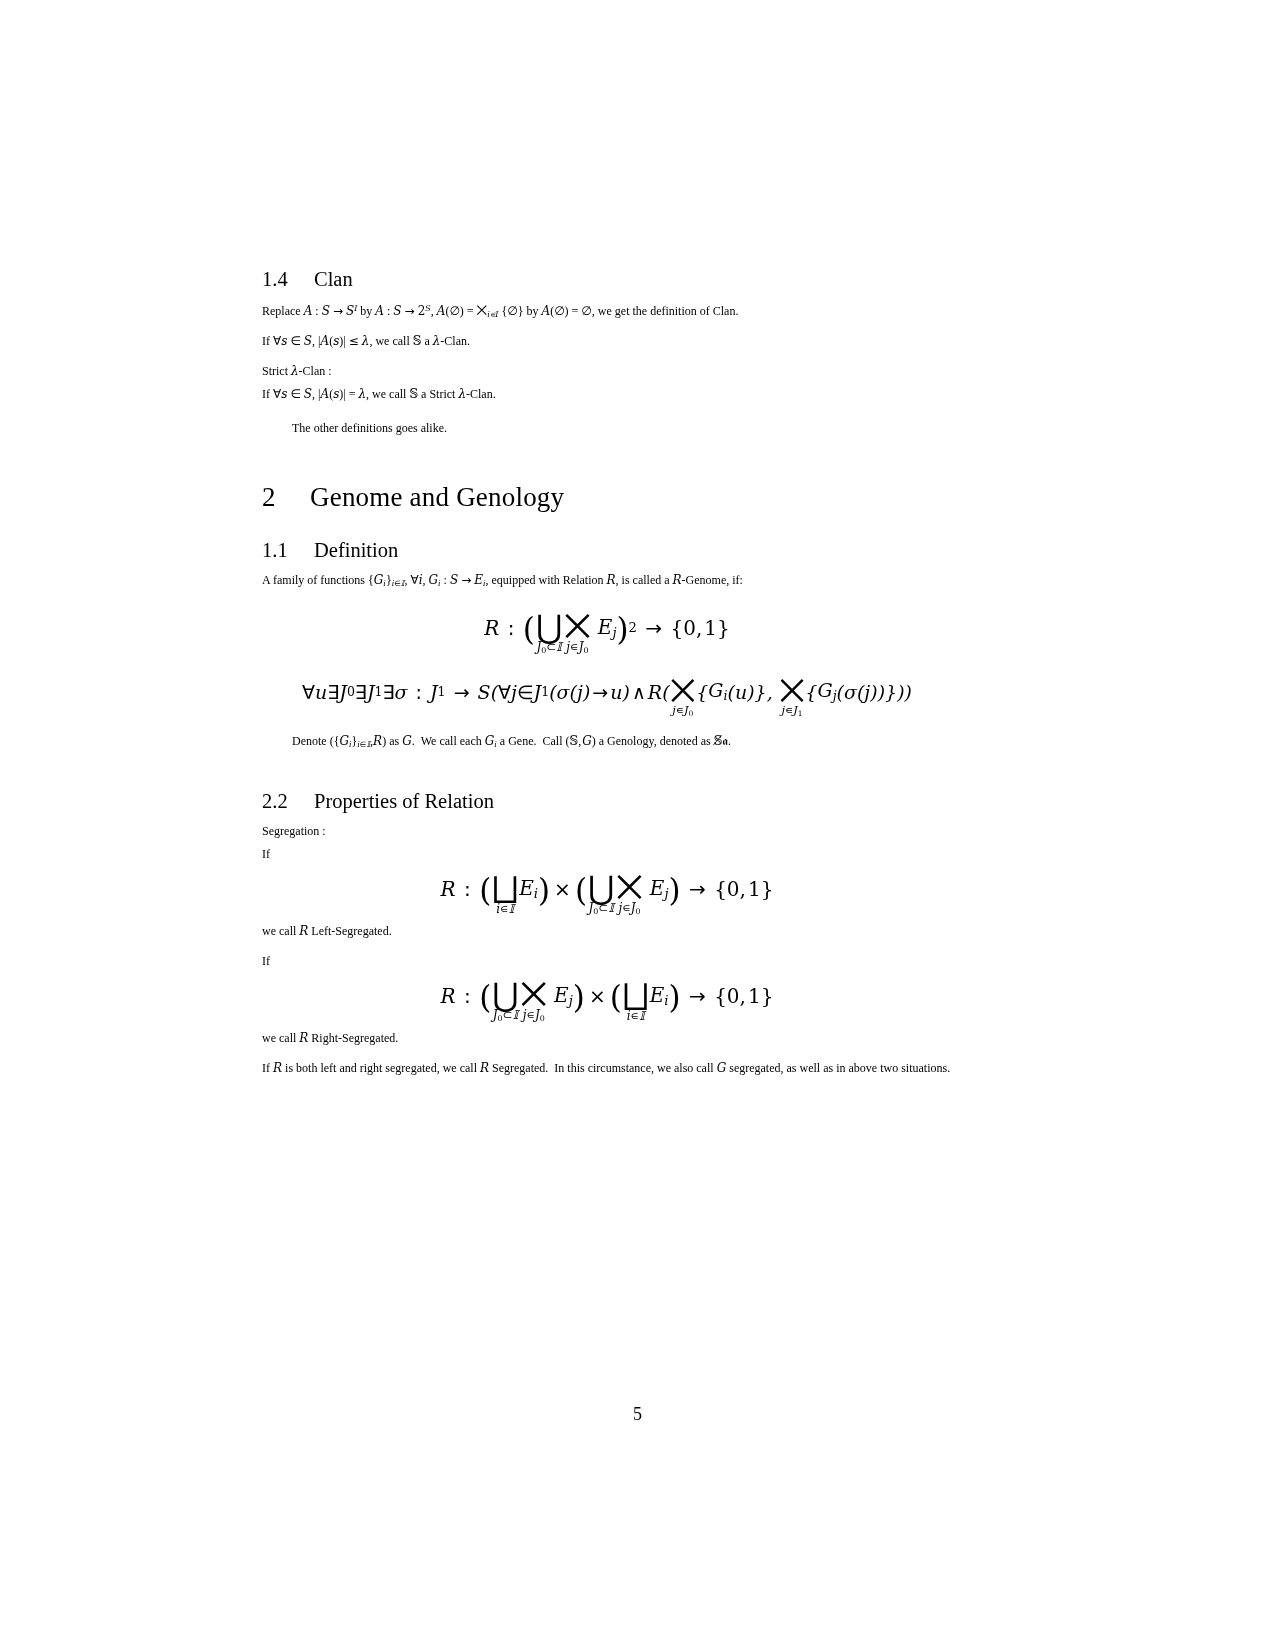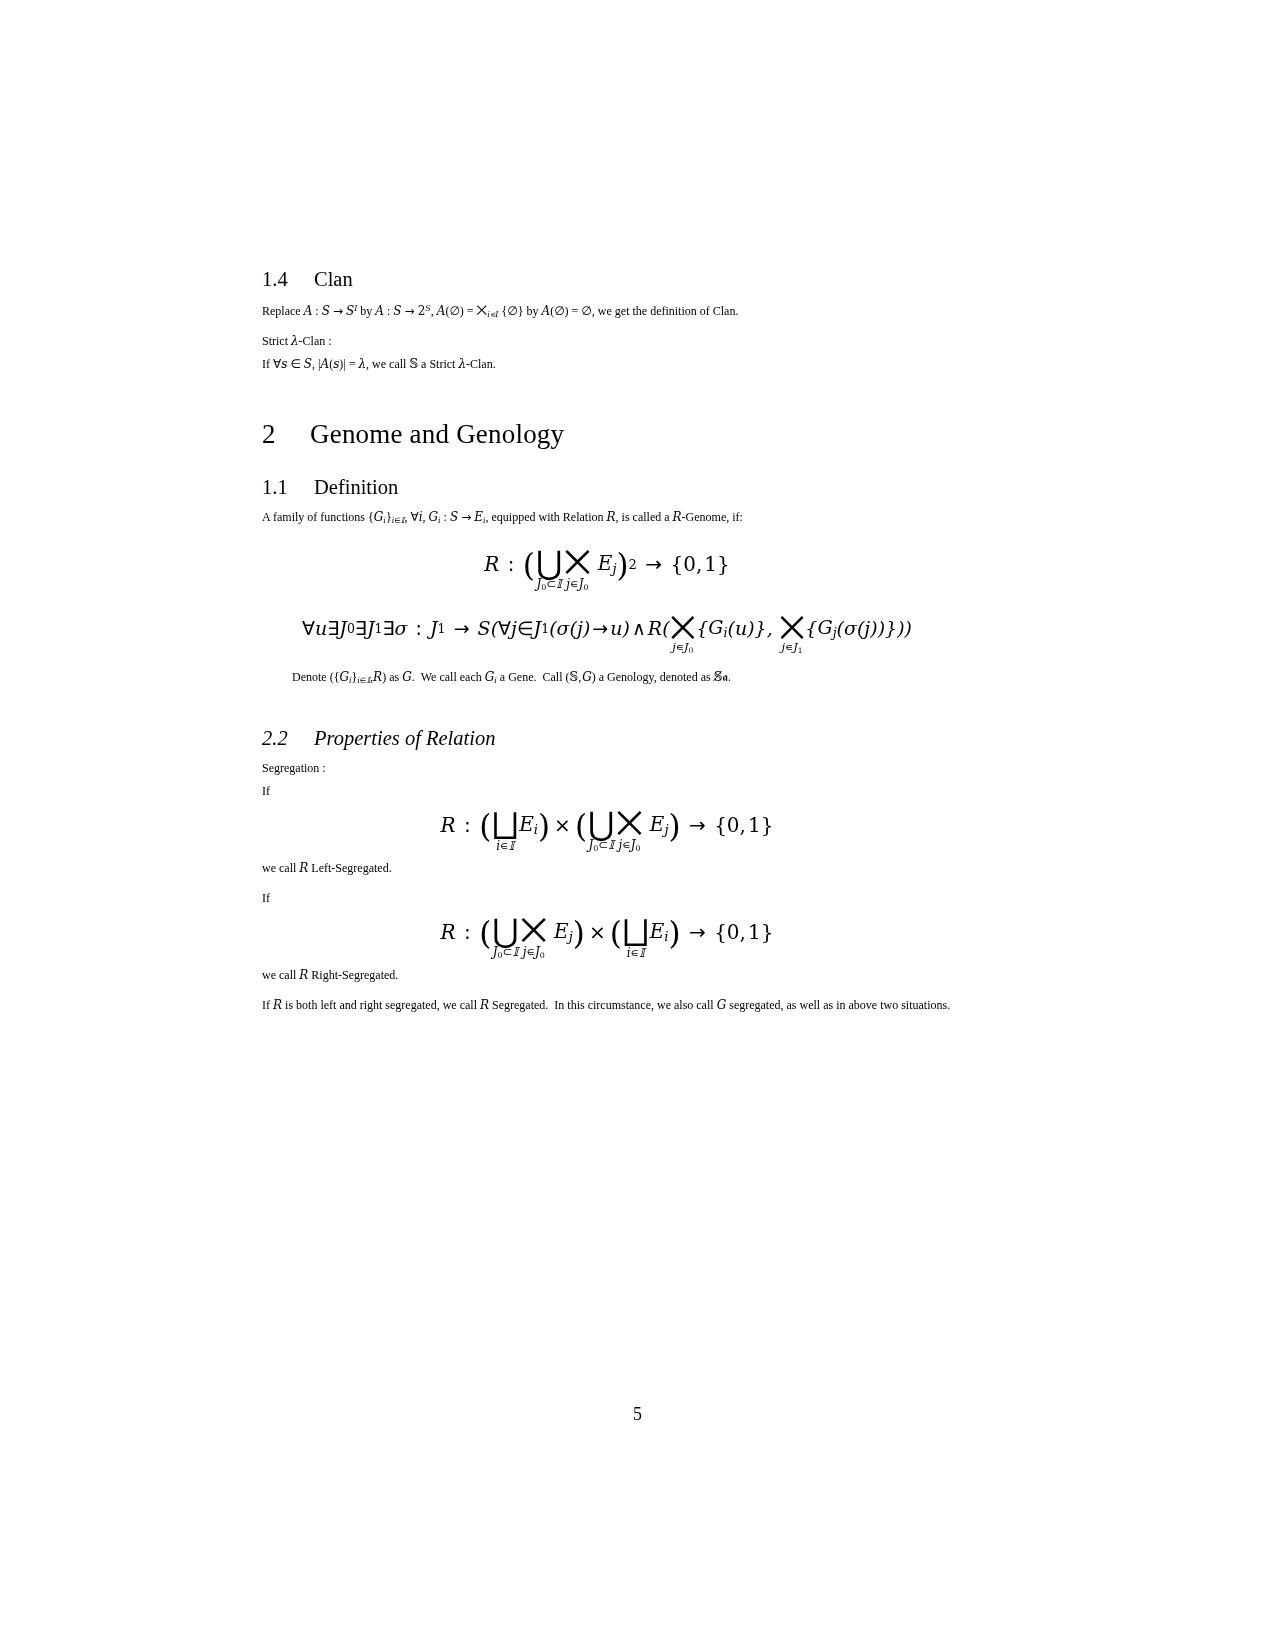--- a/index.html
+++ b/index.html
@@ -145,24 +145,26 @@
 
 <div class="page">
   <div class="content">
 
     <div class="h-sub first">
       <span class="num">1.4</span><span>Clan</span>
     </div>
 
     <p class="body">Replace <span class="m">A</span> : <span class="m">S</span> <span class="sym">→</span> <span class="m">S<sup class="s">I</sup></span> by <span class="m">A</span> : <span class="m">S</span> <span class="sym">→</span> <span class="mr">2<sup class="s">S</sup></span>, <span class="m">A</span>(<span class="sym">∅</span>) = <span class="sym" style="font-size:1.1em;">⨉</span><sub class="s">i∊I</sub> {<span class="sym">∅</span>} by <span class="m">A</span>(<span class="sym">∅</span>) = <span class="sym">∅</span>, we get the definition of Clan.</p>
 
+    <p class="body ind1">If <span class="sym">∀</span><span class="m">s</span> <span class="sym">∈</span> <span class="m">S</span>, |<span class="m">A</span>(<span class="m">s</span>)| <span class="sym">≤</span> <span class="m">λ</span>, we call <span class="mr">𝕊</span> a <span class="m">λ</span>-Clan.</p>
 
     <p class="body lead">Strict <span class="m">λ</span>-Clan&nbsp;:</p>
     <p class="body ind1">If <span class="sym">∀</span><span class="m">s</span> <span class="sym">∈</span> <span class="m">S</span>, |<span class="m">A</span>(<span class="m">s</span>)| = <span class="m">λ</span>, we call <span class="mr">𝕊</span> a Strict <span class="m">λ</span>-Clan.</p>
 
+    <p class="body indent" style="margin-top:18px;">The other definitions goes alike.</p>
 
     <div class="h-section">
       <span class="num">2</span><span>Genome and Genology</span>
     </div>
 
     <div class="h-sub">
       <span class="num">1.1</span><span>Definition</span>
     </div>
 
     <p class="body">A family of functions {<span class="m">G<sub class="s">i</sub></span>}<sub class="s">i<span class="sym" style="font-size:0.95em;">∈</span>𝕀</sub>, <span class="sym">∀</span><span class="m">i</span>, <span class="m">G<sub class="s">i</sub></span> : <span class="m">S</span> <span class="sym">→</span> <span class="m">E<sub class="s">i</sub></span>, equipped with Relation <span class="m">R</span>, is called a <span class="m">R</span>-Genome, if:</p>
@@ -186,21 +188,21 @@
             <span class="lim"><span class="m">j</span><span class="nm">∊</span><span class="m">J</span><sub class="sr">0</sub></span>
           </span>{<span class="m">G<sub class="s">i</sub></span>(<span class="m">u</span>)},&nbsp;<span class="bigop">
             <span class="glyph">⨉</span>
             <span class="lim"><span class="m">j</span><span class="nm">∊</span><span class="m">J</span><sub class="sr">1</sub></span>
           </span>{<span class="m">G<sub class="s">j</sub></span>(<span class="m">σ</span>(<span class="m">j</span>))}))
       </span>
     </div>
 
     <p class="body indent" style="margin-top:22px;">Denote ({<span class="m">G<sub class="s">i</sub></span>}<sub class="s">i<span class="sym" style="font-size:0.95em;">∈</span>𝕀</sub>,<span class="m">R</span>) as <span class="m">G</span>. We call each <span class="m">G<sub class="s">i</sub></span> a Gene. Call (<span class="mr">𝕊</span>, <span class="m">G</span>) a Genology, denoted as <span class="mr">𝕊̸</span><span class="mr" style="font-family:'DejaVu Serif',serif;">𝖆</span>.</p>
 
-    <div class="h-sub" style="margin-top:40px;font-style:italic;">
+    <div class="h-sub" style="margin-top:40px;">
       <span class="num">2.2</span><span>Properties of Relation</span>
     </div>
 
     <p class="body lead">Segregation&nbsp;:</p>
     <p class="body ind1" style="margin-bottom:0;">If</p>
 
     <div class="display" style="margin-top:4px;margin-bottom:14px;">
       <span class="eq">
         <span class="m">R</span>&nbsp;<span class="op">:</span>&nbsp;<span class="paren">(</span><span class="bigop">
             <span class="glyph">⨆</span>

